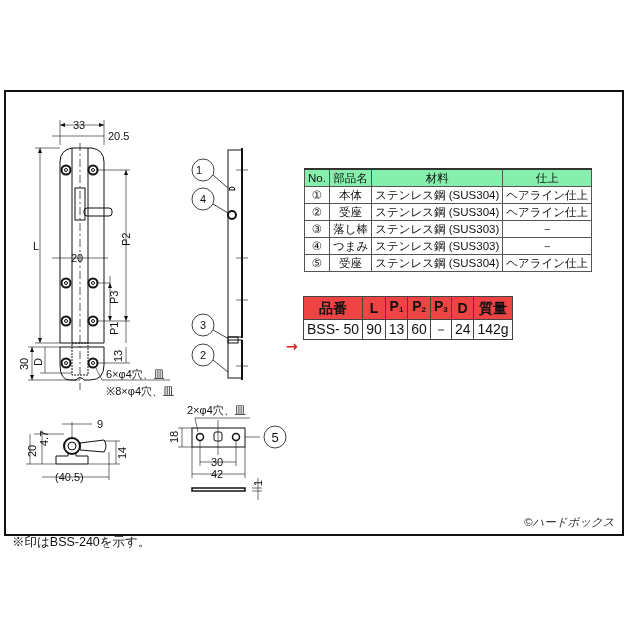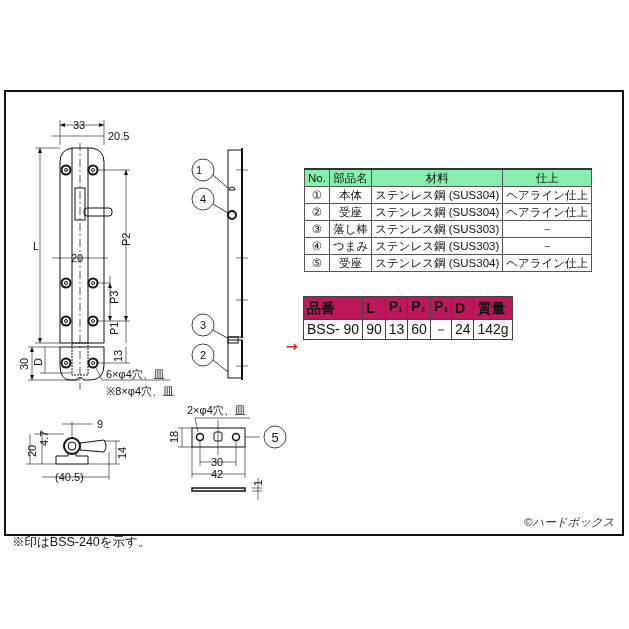--- a/index.html
+++ b/index.html
@@ -7,21 +7,21 @@
   .frame { position:absolute; left:4px; top:90px; width:620px; height:446px; border-top:2px solid #111; border-left:2px solid #111; border-right:2px solid #111; border-bottom:2px solid #111; box-sizing:border-box; }
   svg.draw { position:absolute; left:0; top:0; }
   .t { font-family:"Liberation Sans", sans-serif; fill:#111; }
   table { border-collapse:collapse; position:absolute; font-family:"Liberation Sans", sans-serif; color:#111; }
   .parts { left:304px; top:168px; font-size:11.5px; }
   .parts td, .parts th { border:1px solid #555; padding:0 3px; height:16px; line-height:16px; white-space:nowrap; }
   .parts th { background:#86efac; font-weight:normal; border-top:2px solid #333; }
   .parts td.c { text-align:center; }
   .specs { left:303px; top:296px; font-size:14px; }
   .specs td, .specs th { border:1px solid #444; padding:0 3px; height:19px; line-height:19px; white-space:nowrap; }
-  .specs th { background:#be185d; font-weight:bold; text-align:left; }
+  .specs th { background:#ef4444; font-weight:bold; text-align:center; }
   .specs td.r { text-align:center; }
   .specs td.c { text-align:center; }
   .arrow { position:absolute; left:286px; top:338px; color:#d9201d; font-size:14px; font-weight:bold; }
   .note { position:absolute; left:12px; top:487px; font-size:12.5px; font-family:"Liberation Sans", sans-serif;margin-top:47px; }
   .copy { position:absolute; left:524px; top:515px; font-size:11.5px; font-family:"Liberation Sans", sans-serif; color:#333;font-style:italic; }
   sub { font-size:8px; vertical-align:-1px; }
 </style>
 </head>
 <body>
 
@@ -250,21 +250,21 @@
       <tr>
     <th>品番</th>
     <th>L</th>
     <th><span>P</span><sub>1</sub></th>
     <th><span>P</span><sub>2</sub></th>
     <th><span>P</span><sub>3</sub></th>
     <th>D</th>
     <th>質量</th>
   </tr>
   <tr>
-    <td style="white-space:pre">BSS- 90</td>
+    <td style="white-space:pre">BSS- 50</td>
     <td class="r">90</td>
     <td class="r">13</td>
     <td class="r">60</td>
     <td class="c">－</td>
     <td class="r">24</td>
     <td class="r">142g</td>
   </tr>
 </tbody>
   </table>
 

